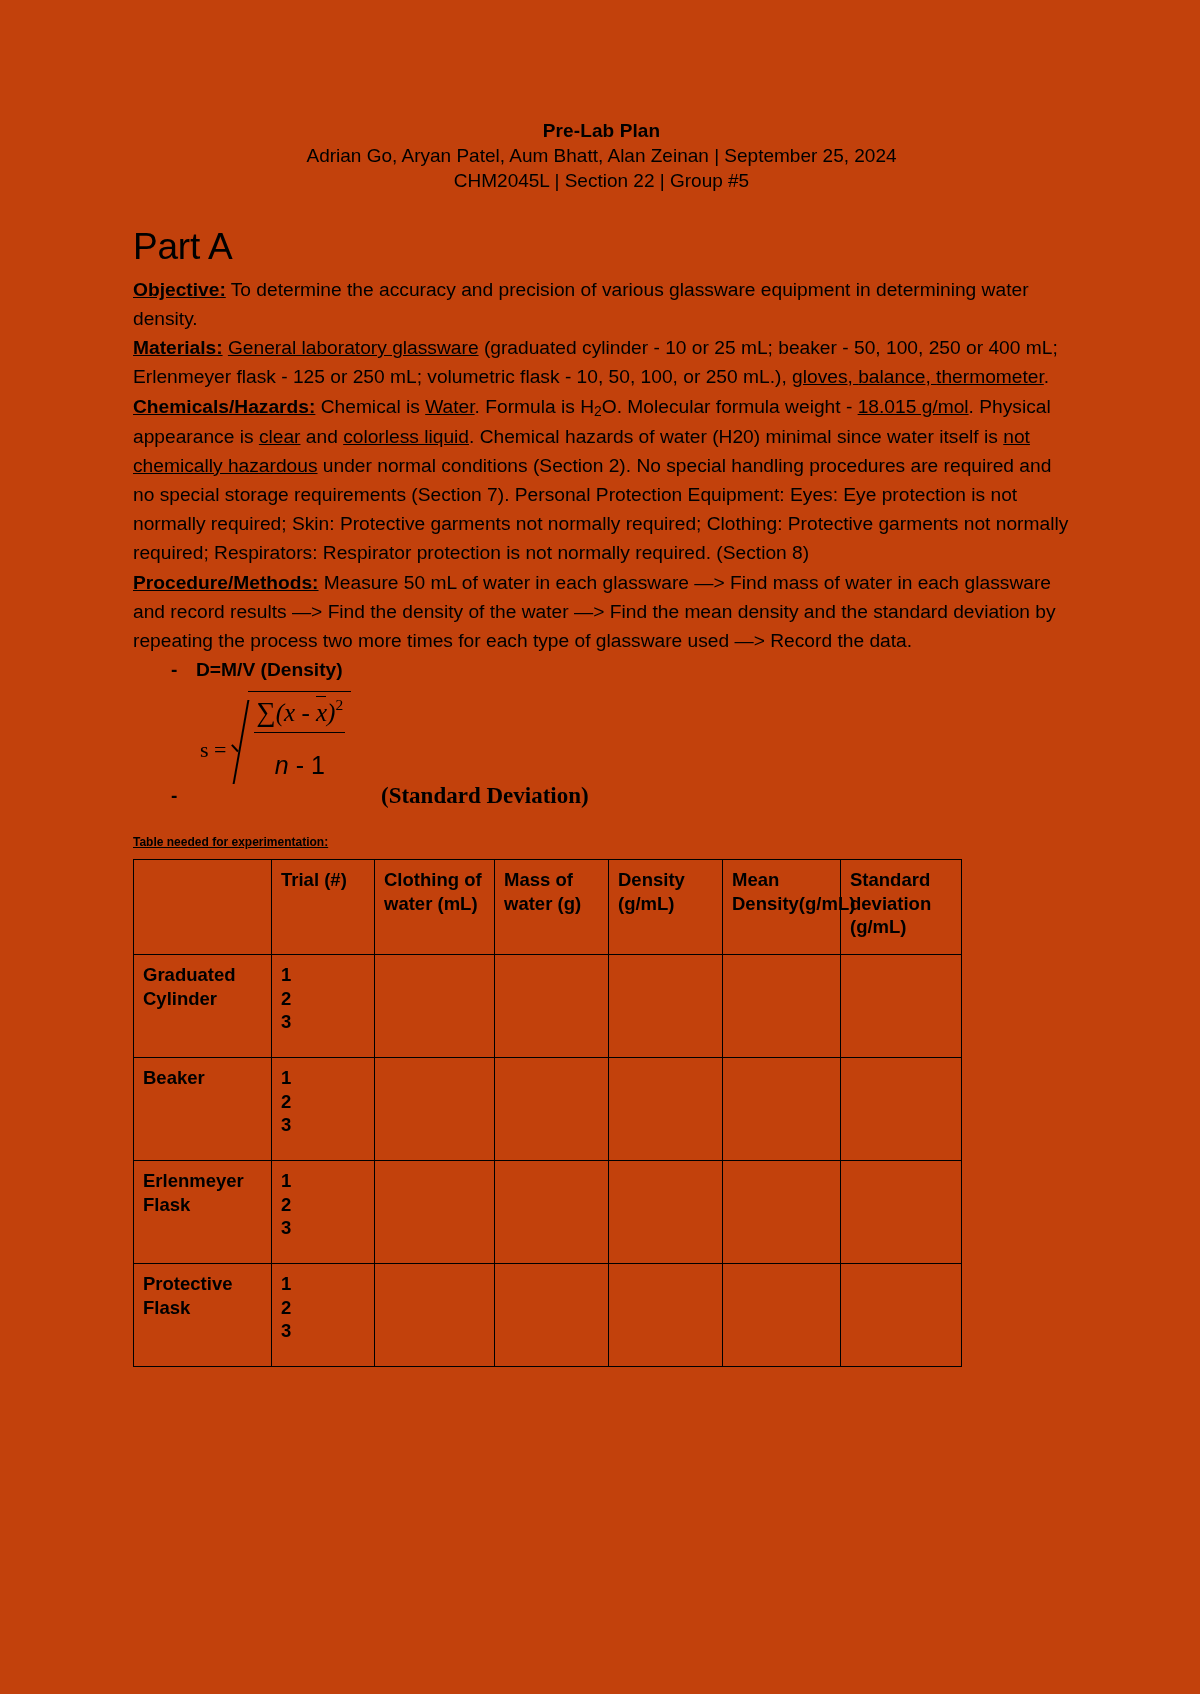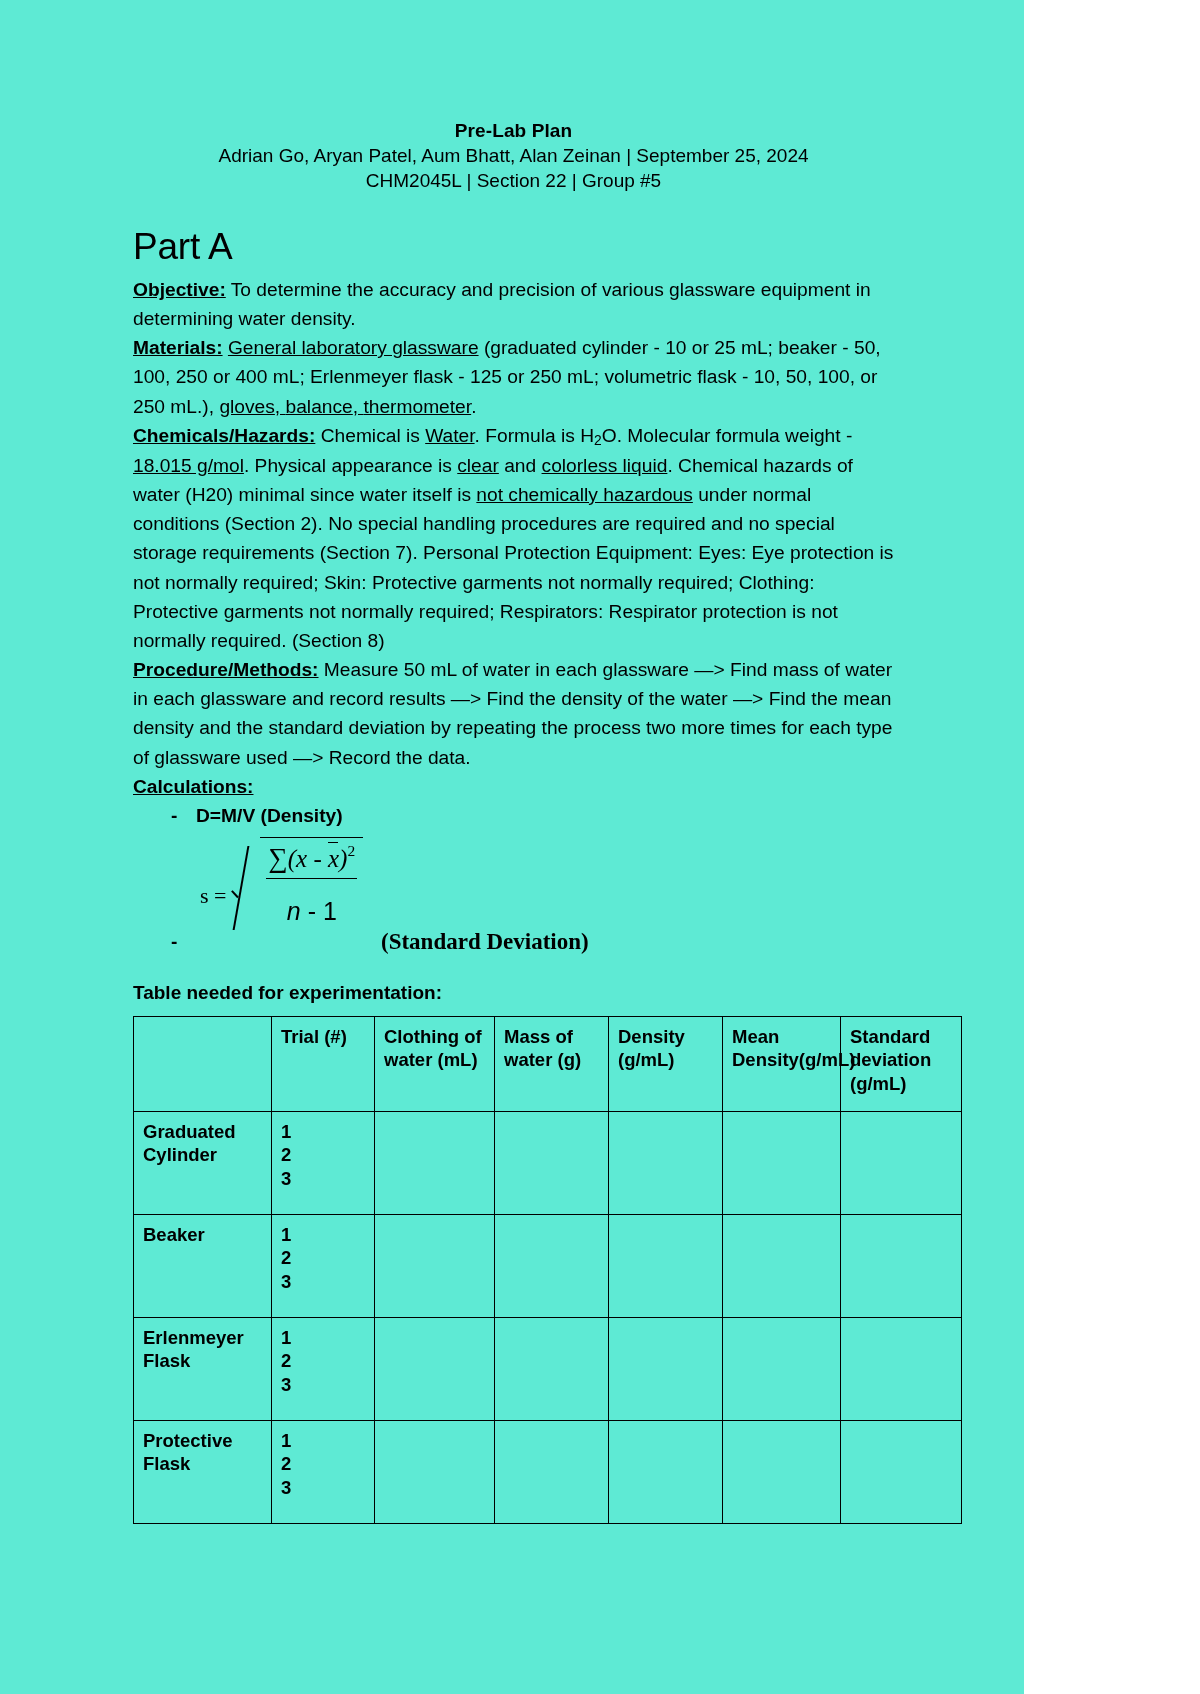--- a/index.html
+++ b/index.html
@@ -9,23 +9,23 @@
   }
   body {
     width: 1200px;
     height: 1694px;
     font-family: "Liberation Sans", sans-serif;
     color: #000000;
     -webkit-font-smoothing: none;
   }
   .page {
     position: relative;
-    width: 1024px;
+    width: 1200px;
     height: 1694px;
-    background: #5eead4;
+    background: #c2410c;
     box-sizing: border-box;
     padding: 118px 130px 0 133px;
   }
   .doc-header {
     text-align: center;
     line-height: 1.32;
   }
   .doc-title {
     font-weight: bold;
     font-size: 19px;
@@ -94,21 +94,20 @@
   }
   .formula .s-eq {
     font-style: normal;
     margin-right: 5px;
     padding-top: 26px;
     font-size: 22px;
   }
   .radical {
     display: flex;
     align-items: stretch;
-    gap: 12px;
   }
   .radical .hook {
     width: 17px;
     position: relative;
   }
   .radical .hook::before {
     content: "";
     position: absolute;
     left: 9px;
     top: 10%;
@@ -188,22 +187,23 @@
   .stddev-row .stddev-label {
     position: absolute;
     left: 248px;
     top: -2px;
     font-family: "Liberation Serif", serif;
     font-weight: bold;
     font-size: 23px;
   }
   .table-caption {
     font-weight: bold;
-    font-size: 19px;
+    font-size: 12px;
     margin: 18px 0 8px 0;
+    text-decoration: underline;
   }
   table.exp-table {
     border-collapse: collapse;
     width: 828px;
     table-layout: fixed;
   }
   table.exp-table td,
   table.exp-table th {
     border: 1.7px solid #000;
     vertical-align: top;
@@ -246,21 +246,20 @@
   <div class="body-block">
 
     <p><span class="lbl">Objective:</span><span> To determine the accuracy and precision of various glassware equipment in determining water density.</span></p>
 
     <p><span class="lbl">Materials:</span><span> </span><span class="u">General laboratory glassware</span><span> (graduated cylinder - 10 or 25 mL; beaker - 50, 100, 250 or 400 mL; Erlenmeyer flask - 125 or 250 mL; volumetric flask - 10, 50, 100, or 250 mL.), </span><span class="u">gloves</span><span class="u">, </span><span class="u">balance</span><span class="u">, </span><span class="u">thermometer</span><span>.</span></p>
 
     <p><span class="lbl">Chemicals/Hazards:</span><span> Chemical is </span><span class="u">Water</span><span>. Formula is H</span><sub>2</sub><span>O. Molecular formula weight - </span><span class="u">18.015 g/mol</span><span>. Physical appearance is </span><span class="u">clear</span><span> and </span><span class="u">colorless liquid</span><span>. Chemical hazards of water (H20) minimal since water itself is </span><span class="u">not chemically hazardous</span><span> under normal conditions (Section 2). No special handling procedures are required and no special storage requirements (Section 7). Personal Protection Equipment: Eyes: Eye protection is not normally required; Skin: Protective garments not normally required; Clothing: Protective garments not normally required; Respirators: Respirator protection is not normally required. (Section 8)</span></p>
 
     <p><span class="lbl">Procedure/Methods:</span><span> Measure 50 mL of water in each glassware —&gt; Find mass of water in each glassware and record results —&gt; Find the density of the water —&gt; Find the mean density and the standard deviation by repeating the process two more times for each type of glassware used —&gt; Record the data.</span></p>
 
-    <p><span class="lbl">Calculations:</span></p>
 
     <ul class="calc-list">
       <li><span class="dash">-</span><span>D=M/V (Density)</span></li>
     </ul>
 
     <div class="formula-row">
       <div class="formula">
         <span class="s-eq">s =</span>
         <span class="radical">
           <span class="hook"></span>

